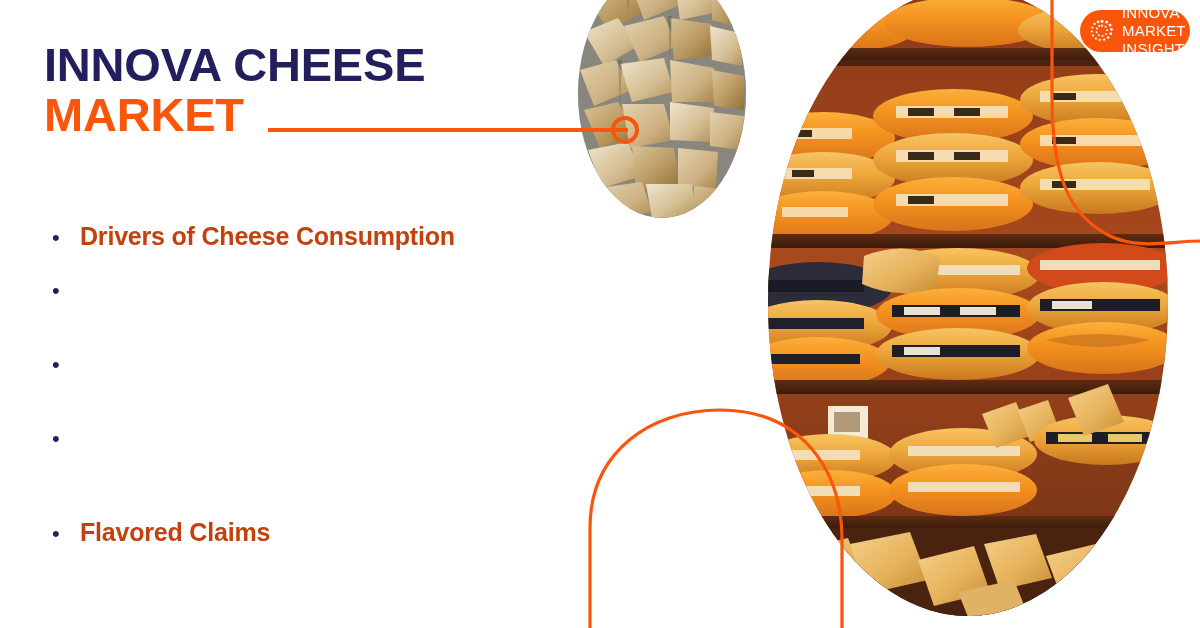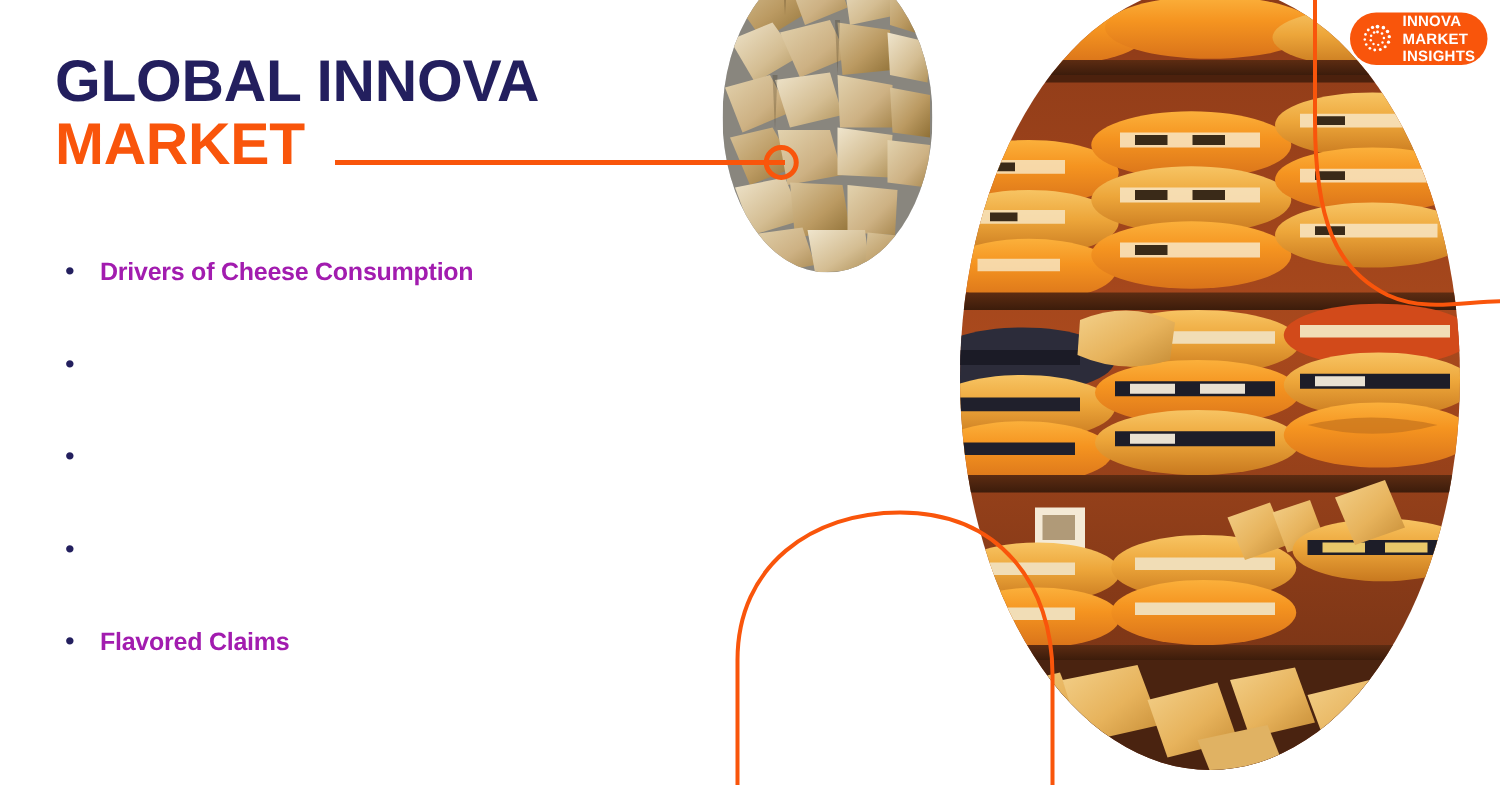--- a/index.html
+++ b/index.html
@@ -70,25 +70,26 @@
     height: 74px;
   }
   .bullet-dot {
     width: 28px;
     flex: 0 0 28px;
     color: #231f5e;
     font-size: 22px;
     line-height: 1;
   }
   .bullet-label {
-    color: #a21caf;
-    font-size: 20px;
+    color: #c2410c;
+    font-size: 25px;
     font-weight: 700;
     letter-spacing: -0.2px;
     white-space: nowrap;
+    margin-top: 16px;
   }
 
   
   #small-oval {
     position: absolute;
     left: 578px;
     top: -30px;
     width: 168px;
     height: 248px;
     border-radius: 50%;
@@ -133,22 +134,22 @@
   }
   #logo-mark {
     width: 26px;
     height: 26px;
     flex: 0 0 26px;
     position: relative;
   }
   #logo-text {
     margin-left: 7px;
     color: #ffffff;
-    font-size: 12px;
-    font-weight: 700;
+    font-size: 15px;
+    font-weight: 400;
     line-height: 1.18;
     letter-spacing: 0.2px;
   }
   #logo-text span { display: block; }
 </style>
 </head>
 <body>
 
 <div id="canvas">
 
@@ -350,21 +351,21 @@
   </div>
 
   <svg id="deco-svg" viewBox="0 0 1200 628">
 
     <path d="M1052 0 L1052 96 C1052 175 1068 215 1110 236 C1140 250 1172 241 1200 241" fill="none" stroke="#f9550b" stroke-width="3.2"></path>
 
     <path d="M590 628 L590 528 C590 452 650 410 720 410 C800 410 842 468 842 540 L842 628" fill="none" stroke="#f9550b" stroke-width="3.2"></path>
   </svg>
 
   <div id="headline">
-    <span class="title-line navy">GLOBAL INNOVA</span>
+    <span class="title-line navy">INNOVA CHEESE</span>
     <span class="title-line orange">MARKET</span>
   </div>
 
   <div id="connector-line"></div>
   <div id="connector-ring"></div>
 
   <div id="bullet-list">
     <div class="bullet-row">
       <span class="bullet-dot">•</span>
       <span class="bullet-label">Drivers of Cheese Consumption</span>

